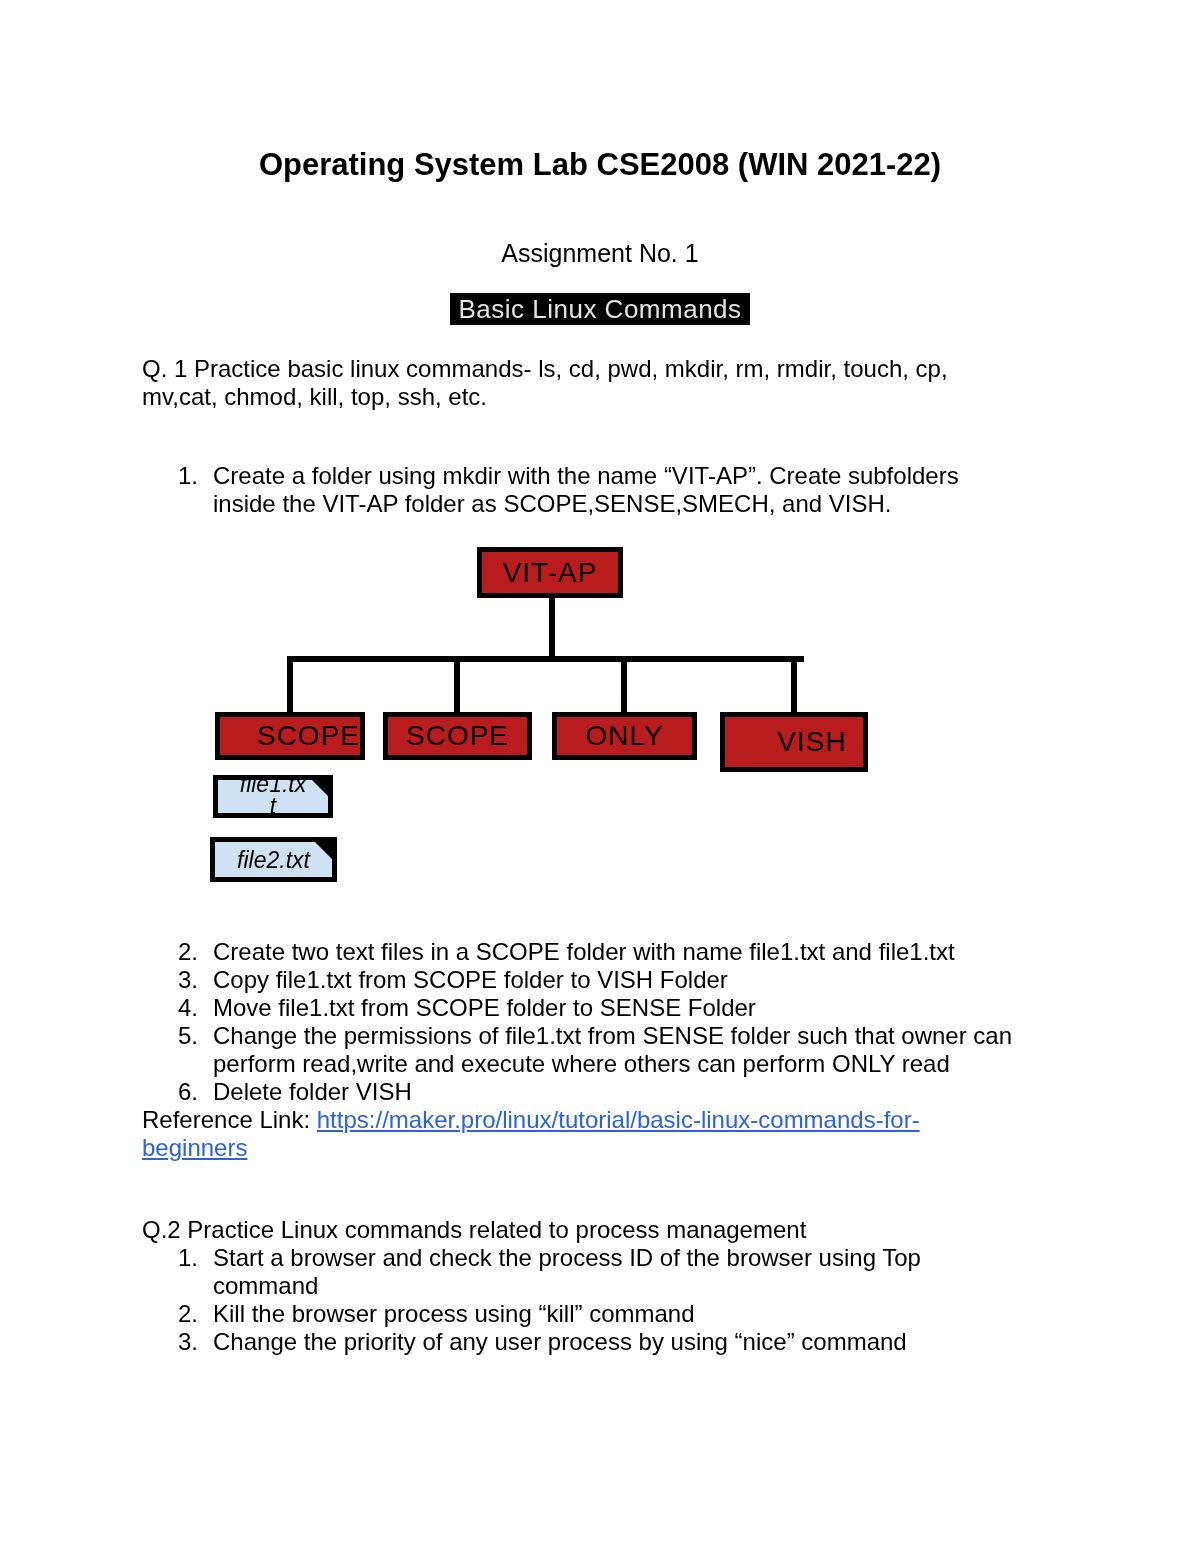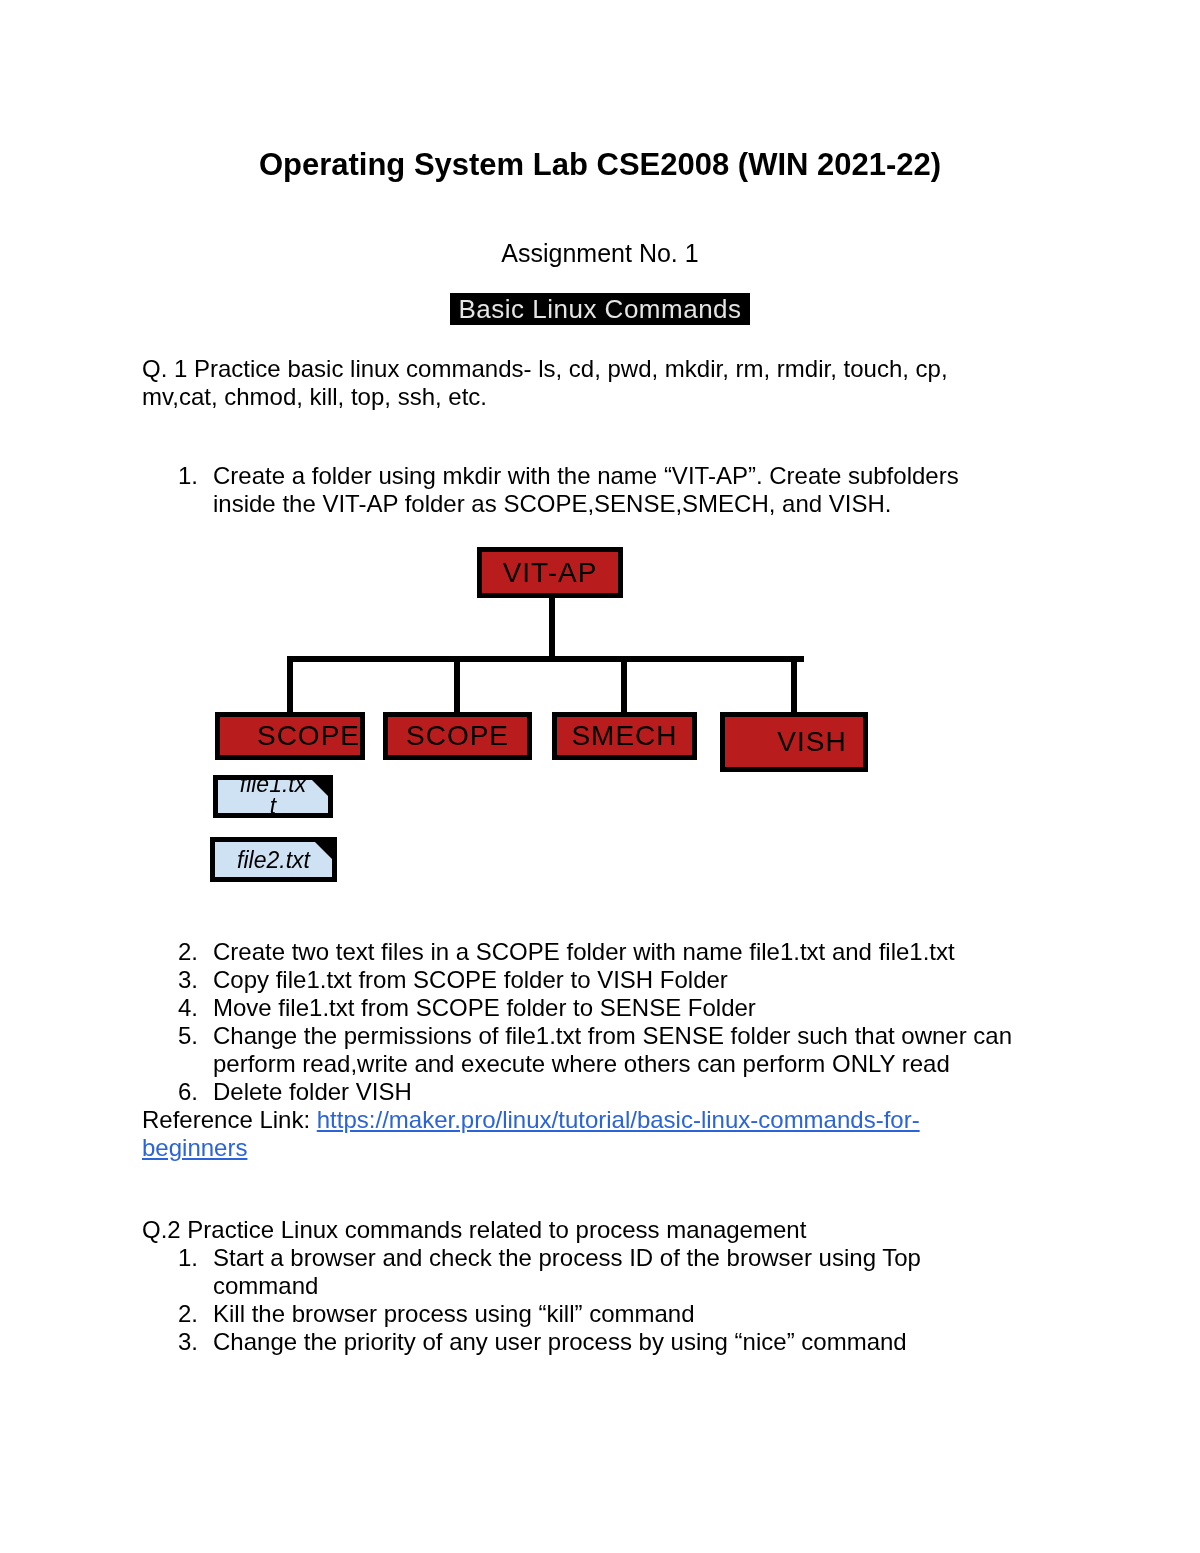--- a/index.html
+++ b/index.html
@@ -106,21 +106,21 @@
   <div class="dg drop d3"></div>
   <div class="dg drop d4"></div>
 
   <div class="nodebox scope">
     <span>SCOPE</span>
   </div>
   <div class="nodebox sense">
     <span>SCOPE</span>
   </div>
   <div class="nodebox smech">
-    <span>SMECH</span>
+    <span>ONLY</span>
   </div>
   <div class="nodebox vish">
     <span>VISH</span>
   </div>
 
   <div class="fileshape f1">
     <svg width="120" height="43">
       <polygon points="98,0 120,0 120,22" fill="#000000"></polygon>
       <polygon points="2.5,2.5 100,2.5 117.5,20 117.5,40.5 2.5,40.5" stroke="#000000" stroke-width="5" fill="#cfe2f3"></polygon>
     </svg>

